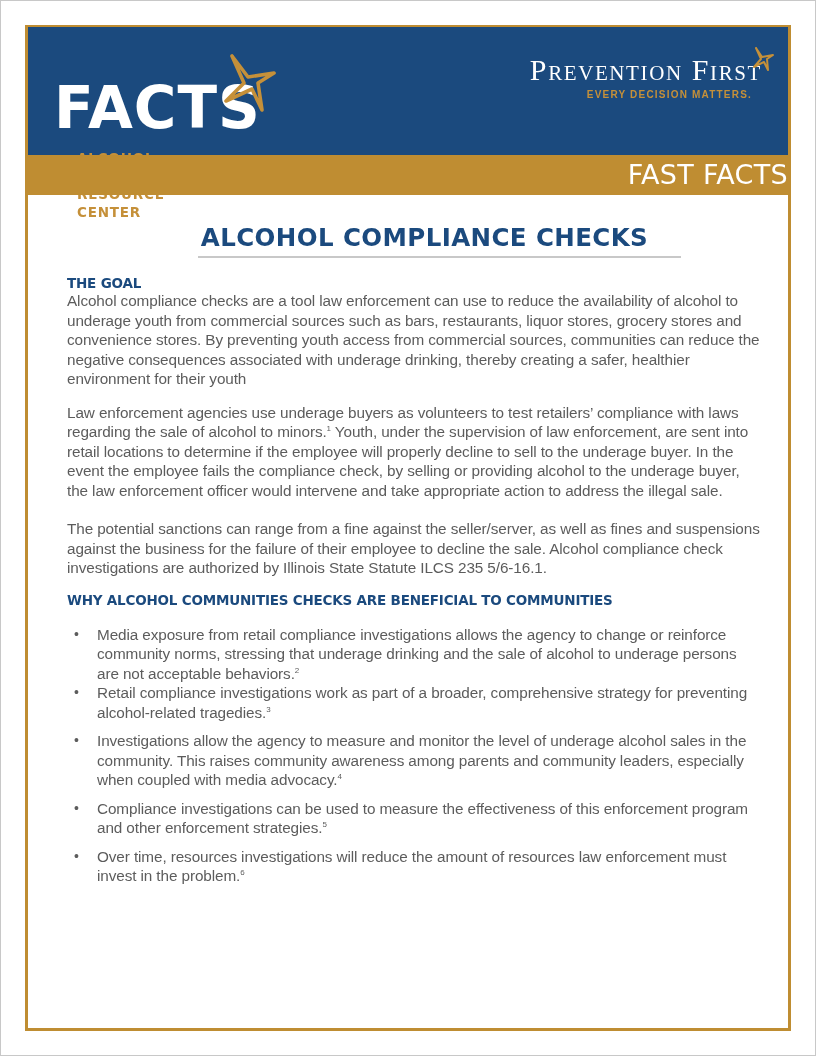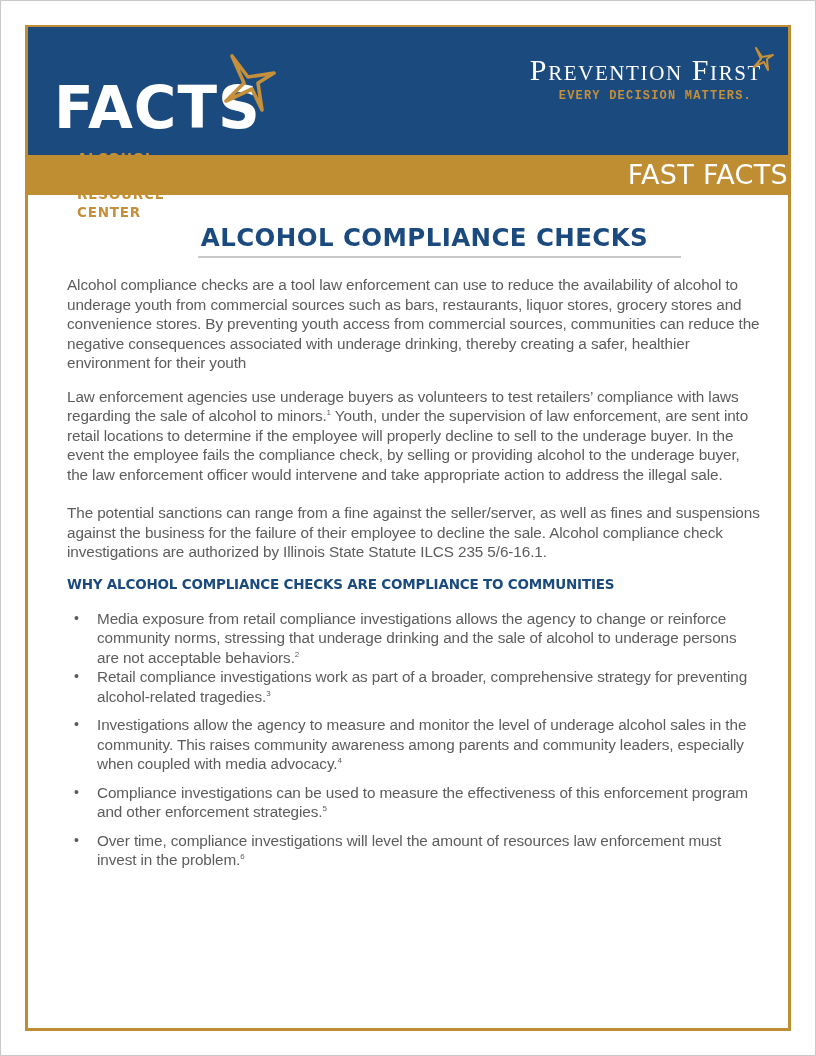--- a/index.html
+++ b/index.html
@@ -36,23 +36,23 @@
     line-height: 18px; font-family: "DejaVu Sans", sans-serif;
   }
   .pf-logo { position: absolute; right: 14px; top: 18px; text-align: right; }
   .pf-title {
     color: #ffffff; font-family: "Liberation Serif", serif;
     font-size: 30px; letter-spacing: 1.6px; line-height: 1;
     display: inline-block; padding-right: 12px; margin-top: 10px; margin-left: 16px;
   }
   .pf-star { position: absolute; right: 0; top: 2px; }
   .pf-tag {
-    color: #c59039; font-size: 12px; font-weight: 700; letter-spacing: 1.2px;
+    color: #c59039; font-size: 10px; font-weight: 700; letter-spacing: 1.2px;
     margin-top: 4px; margin-right: 22px;
-    font-family: Liberation Mono, monospace;
+    font-family: Liberation Sans, sans-serif;
   }
   .fastfacts {
     position: absolute; left: 0; top: 128px; right: 0; height: 40px;
     background: #bf8d32; color: #ffffff;
     text-align: right; line-height: 40px;
     font-size: 27px; font-family: "DejaVu Sans", sans-serif; letter-spacing: 0.3px;
   }
   .content { position: absolute; left: 39px; top: 168px; right: 28px; }
   .doc-title {
     margin: 27px 0 0 0; text-align: center;
@@ -115,32 +115,33 @@
     </div>
   </div>
 
   <div class="fastfacts">FAST FACTS</div>
 
   <div class="content">
     <h1 class="doc-title">ALCOHOL COMPLIANCE CHECKS</h1>
     <div class="title-rule"></div>
 
     <div class="section">
+      <div class="sec-head">THE GOAL</div>
       <p class="para">Alcohol compliance checks are a tool law enforcement can use to reduce the availability of alcohol to underage youth from commercial sources such as bars, restaurants, liquor stores, grocery stores and convenience stores. By preventing youth access from commercial sources, communities can reduce the negative consequences associated with underage drinking, thereby creating a safer, healthier environment for their youth</p>
     </div>
 
     <div class="section">
       <p class="para"><span>Law enforcement agencies use underage buyers as volunteers to test retailers’ compliance with laws regarding the sale of alcohol to minors.</span><sup>1</sup><span> Youth, under the supervision of law enforcement, are sent into retail locations to determine if the employee will properly decline to sell to the underage buyer. In the event the employee fails the compliance check, by selling or providing alcohol to the underage buyer, the law enforcement officer would intervene and take appropriate action to address the illegal sale.</span></p>
       <p class="para">The potential sanctions can range from a fine against the seller/server, as well as fines and suspensions against the business for the failure of their employee to decline the sale. Alcohol compliance check investigations are authorized by Illinois State Statute ILCS 235 5/6-16.1.</p>
     </div>
 
     <div class="section">
-      <div class="sec-head">WHY ALCOHOL COMPLIANCE CHECKS ARE COMPLIANCE TO COMMUNITIES</div>
+      <div class="sec-head">WHY ALCOHOL COMMUNITIES CHECKS ARE BENEFICIAL TO COMMUNITIES</div>
       <ul class="benefits">
         <li><span class="bullet">•</span><span>Media exposure from retail compliance investigations allows the agency to change or reinforce community norms, stressing that underage drinking and the sale of alcohol to underage persons are not acceptable behaviors.</span><sup>2</sup></li>
         <li class="tight"><span class="bullet">•</span><span>Retail compliance investigations work as part of a broader, comprehensive strategy for preventing alcohol-related tragedies.</span><sup>3</sup></li>
         <li><span class="bullet">•</span><span>Investigations allow the agency to measure and monitor the level of underage alcohol sales in the community. This raises community awareness among parents and community leaders, especially when coupled with media advocacy.</span><sup>4</sup></li>
         <li><span class="bullet">•</span><span>Compliance investigations can be used to measure the effectiveness of this enforcement program and other enforcement strategies.</span><sup>5</sup></li>
-        <li><span class="bullet">•</span><span>Over time, compliance investigations will level the amount of resources law enforcement must invest in the problem.</span><sup>6</sup></li>
+        <li><span class="bullet">•</span><span>Over time, resources investigations will reduce the amount of resources law enforcement must invest in the problem.</span><sup>6</sup></li>
       </ul>
     </div>
   </div>
 </div>
 
 </body></html>

